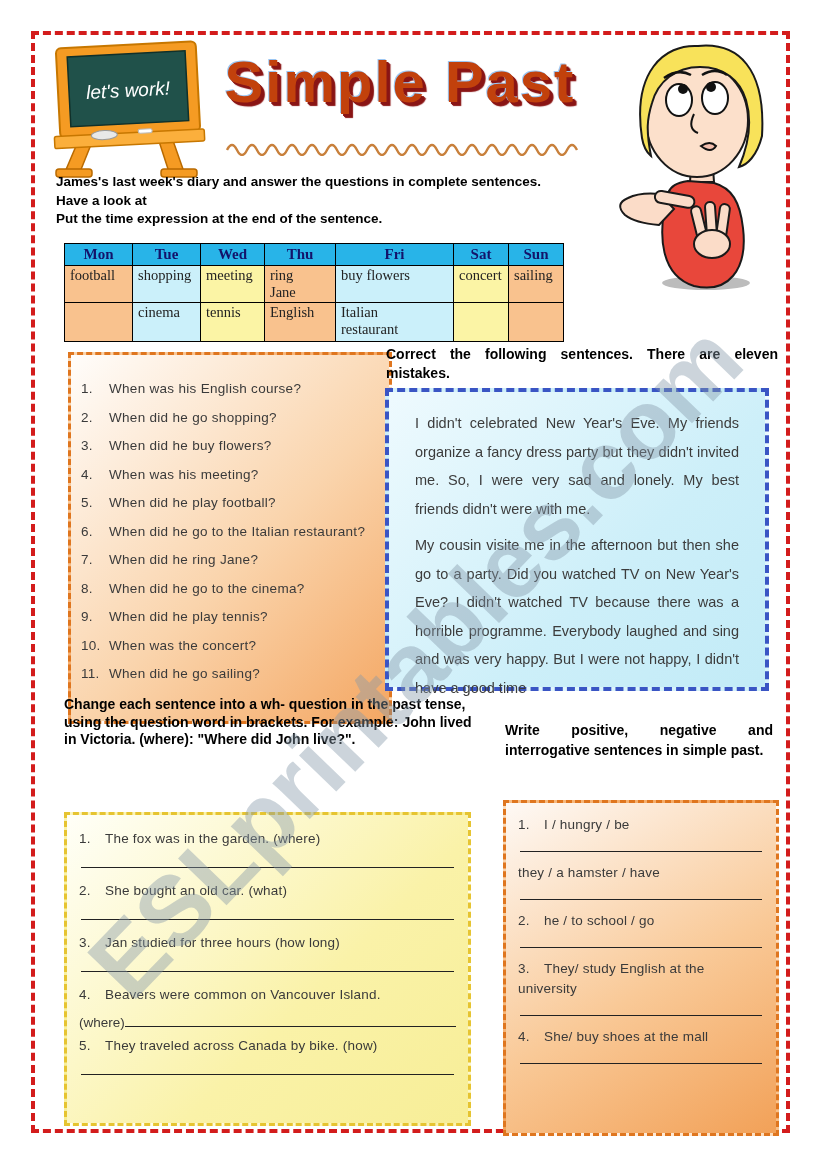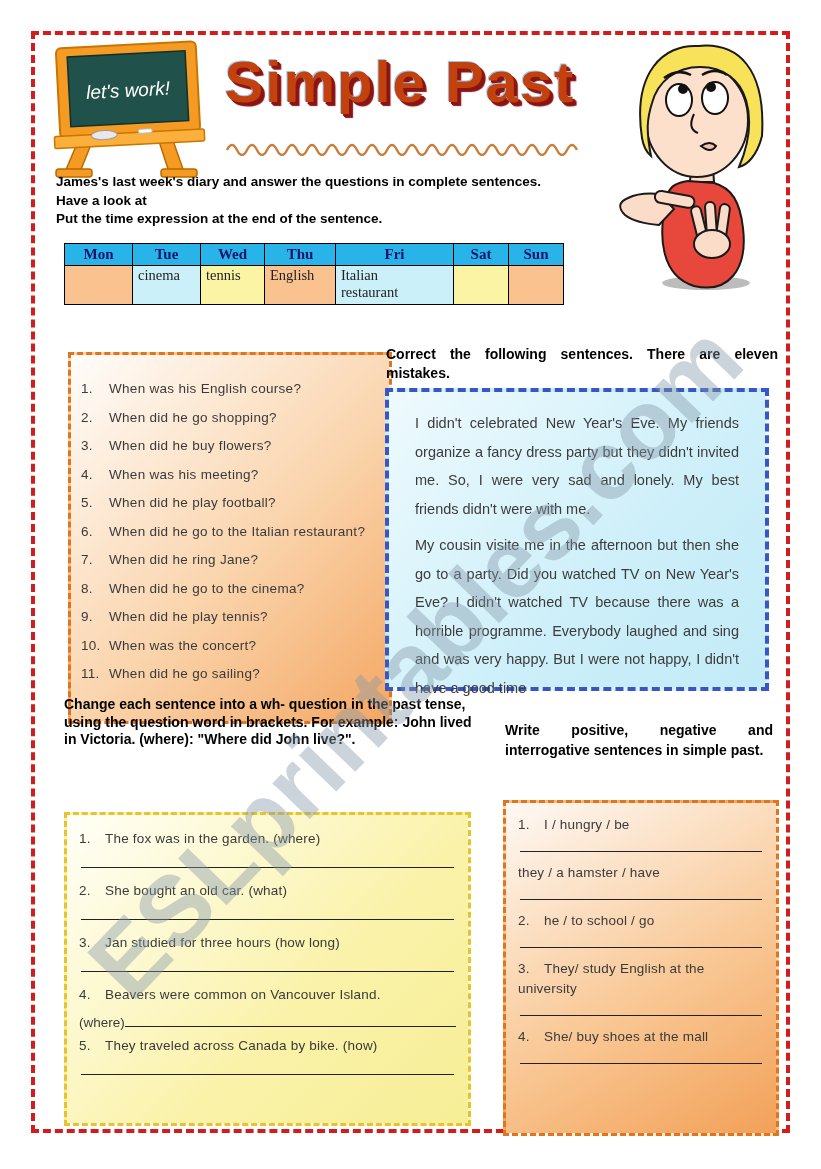--- a/index.html
+++ b/index.html
@@ -127,20 +127,30 @@
     <tbody>
         <tr>
       <th>Mon</th>
       <th>Tue</th>
       <th>Wed</th>
       <th>Thu</th>
       <th>Fri</th>
       <th>Sat</th>
       <th>Sun</th>
     </tr>
+    <tr class="r1">
+      <td class="c-or">football</td>
+      <td class="c-cy">shopping</td>
+      <td class="c-ye">meeting</td>
+      <td class="c-or">ring
+Jane</td>
+      <td class="c-cy">buy flowers</td>
+      <td class="c-ye">concert</td>
+      <td class="c-or">sailing</td>
+    </tr>
     <tr class="r2">
       <td class="c-or"></td>
       <td class="c-cy">cinema</td>
       <td class="c-ye">tennis</td>
       <td class="c-or">English</td>
       <td class="c-cy">Italian
 restaurant</td>
       <td class="c-ye"></td>
       <td class="c-or"></td>
     </tr>

